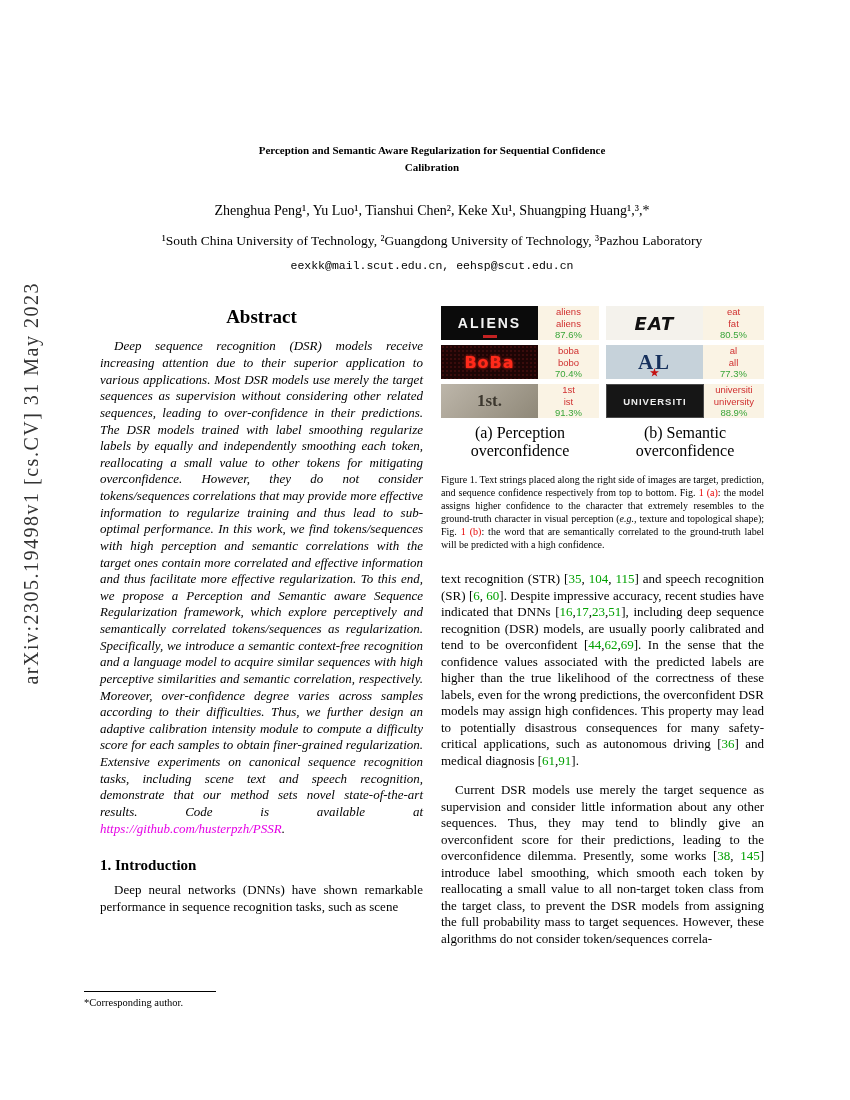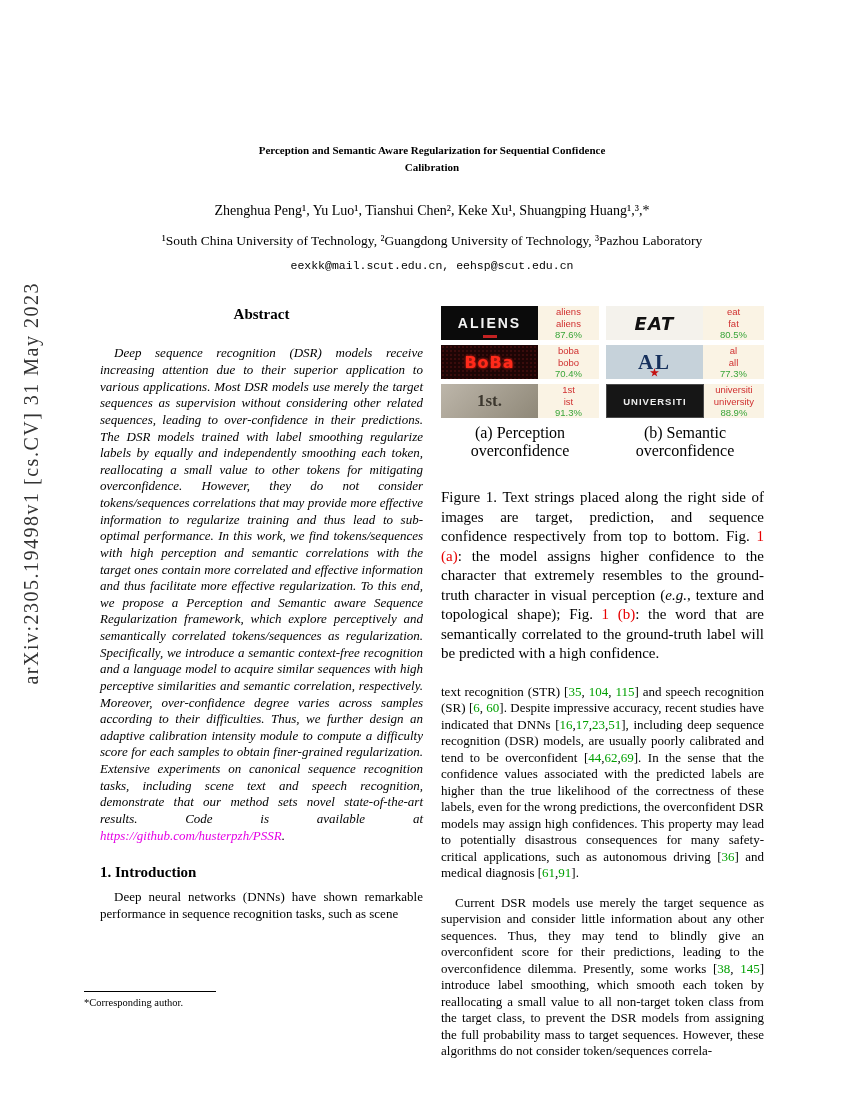--- a/index.html
+++ b/index.html
@@ -12,22 +12,22 @@
   .content{position:absolute;left:100px;top:0;width:664px}
   .title{margin-top:142px;text-align:center;font-size:11px;font-weight:bold;line-height:1.55}
   .title span{display:block}
   .authors{margin-top:27px;text-align:center;font-size:14px}
   .affiliations{margin-top:14px;text-align:center;font-size:13.5px}
   .emails{margin-top:8px;text-align:center;font-family:"Liberation Mono",monospace;font-size:11.5px;line-height:1.6}
 
   .columns{display:flex;gap:18px;margin-top:31px}
   .col{width:323px}
 
-  .abstract-heading{text-align:center;font-size:15px;font-weight:bold}
-  .abstract-text{margin-top:22px;font-style:italic;font-size:13px;line-height:1.28;text-align:justify;text-indent:14px}
+  .abstract-heading{text-align:center;font-size:19px;font-weight:bold}
+  .abstract-text{margin-top:10px;font-style:italic;font-size:13px;line-height:1.28;text-align:justify;text-indent:14px}
   .section-heading{margin-top:20px;font-size:15px;font-weight:bold}
   .body-par{margin-top:8px;font-size:13px;line-height:1.27;text-align:justify;text-indent:14px}
   .body-par.noindent{text-indent:0;margin-top:0}
   .body-par.spaced{margin-top:9px}
 
   .footnote{position:absolute;left:84px;top:991px;width:323px;font-size:10.5px}
   .footnote-rule{width:132px;border:0;border-top:1px solid #000;margin:0 0 5px 0}
 
   
   .fig-grid{display:flex;gap:7px}
@@ -51,21 +51,21 @@
   .img-1st span{filter:blur(0.7px)}
   .img-eat{background:#f4f2ec;color:#121212;font-family:"DejaVu Sans",sans-serif;font-weight:900;font-style:italic;
               font-size:18px;letter-spacing:1px}
   .img-al{background:#c6d2da;color:#16305c;font-weight:bold;font-size:21px;letter-spacing:2px}
   .img-al .star{position:absolute;bottom:1px;left:50%;transform:translateX(-50%);color:#c41111;font-size:10px;letter-spacing:0}
   .img-universiti{background:#161616;color:#ededed;font-family:"Liberation Sans",sans-serif;font-weight:bold;
               font-size:9.5px;letter-spacing:1px;border:1px solid #4a4a4a}
 
   .panel-captions{display:flex;gap:7px;margin-top:1px}
   .panel-caption{width:158px;text-align:center;font-size:16px}
-  .fig-caption{margin-top:28px;font-size:15px;line-height:1.3;text-align:justify}
+  .fig-caption{margin-top:13px;font-size:10px;line-height:1.3;text-align:justify}
 
   .seg-green{color:#00a000}
   .seg-red{color:#e60000}
   .seg-magenta{color:#e400e4}
   .seg-italic{font-style:italic}
 </style>
 </head>
 <body>
 
 <div class="arxiv-strip">arXiv:2305.19498v1  [cs.CV]  31 May 2023</div>

